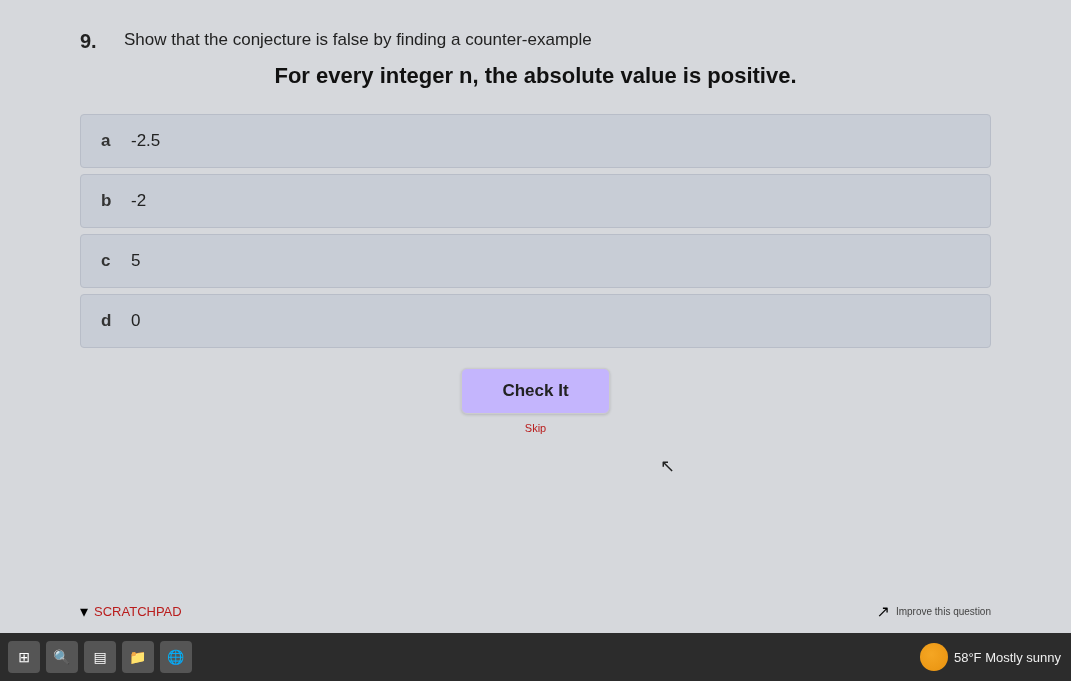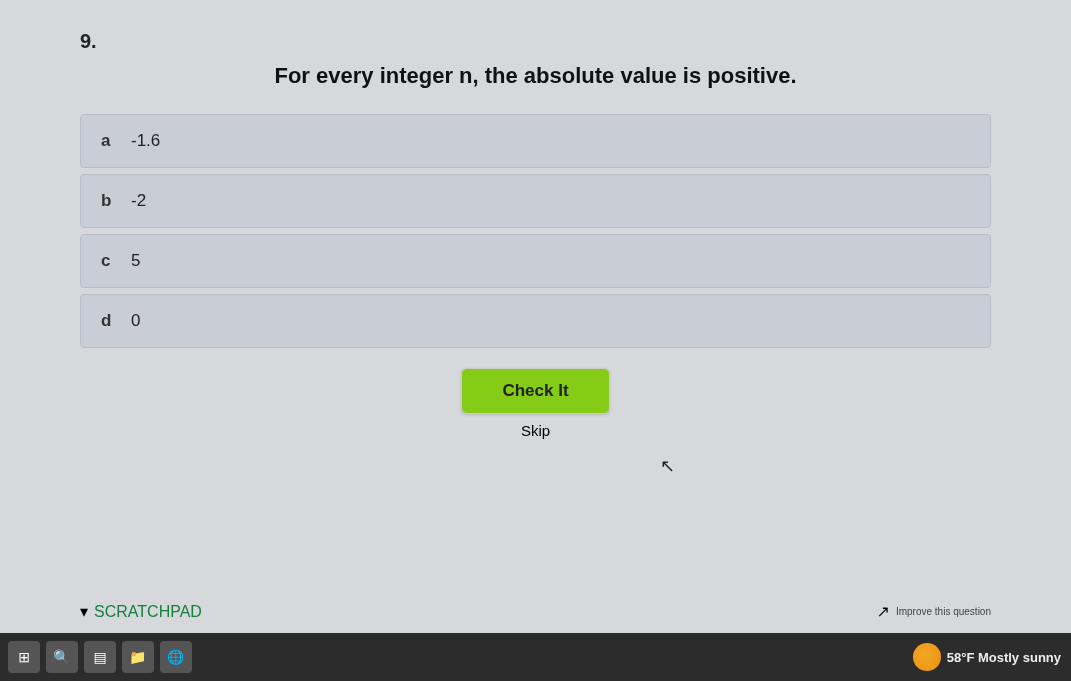--- a/index.html
+++ b/index.html
@@ -80,34 +80,34 @@
 
     .button-area {
       display: flex;
       flex-direction: column;
       align-items: center;
       margin-top: 10px;
       gap: 8px;
     }
 
     .check-it-btn {
-      background: #84cc16;
+      background: #c4b5fd;
       border: 1px solid #ccc;
       border-radius: 6px;
       padding: 12px 40px;
       font-size: 17px;
       font-weight: bold;
       color: #222;
       cursor: pointer;
       box-shadow: 0 1px 3px rgba(0,0,0,0.15);
     }
 
     .skip-link {
-      font-size: 15px;
-      color: #000000;
+      font-size: 11px;
+      color: #b91c1c;
       cursor: pointer;
       text-decoration: none;
     }
 
     .bottom-bar {
       position: absolute;
       bottom: 0;
       left: 0;
       width: 100%;
       height: 48px;
@@ -134,21 +134,20 @@
       justify-content: center;
       color: white;
       font-size: 14px;
       cursor: pointer;
     }
 
     .taskbar-right {
       display: flex;
       align-items: center;
       gap: 8px;
-      font-weight: bold;
     }
 
     .weather-info {
       display: flex;
       align-items: center;
       gap: 6px;
       color: #eee;
       font-size: 13px;
     }
 
@@ -164,22 +163,22 @@
       position: absolute;
       bottom: 60px;
       left: 80px;
       display: flex;
       align-items: center;
       gap: 6px;
       cursor: pointer;
     }
 
     .scratchpad-label {
-      font-size: 16px;
-      color: #15803d;
+      font-size: 13px;
+      color: #b91c1c;
     }
 
     .improve-question {
       position: absolute;
       bottom: 60px;
       right: 80px;
       display: flex;
       align-items: center;
       gap: 6px;
       cursor: pointer;
@@ -198,28 +197,29 @@
       color: #222;
       pointer-events: none;
     }
   </style>
 </head>
 <body>
 
 <div class="main-content">
   <div class="question-number">
     <span class="q-num">9.</span>
+    <span class="q-text">Show that the conjecture is false by finding a counter-example</span>
   </div>
 
   <div class="conjecture-text">For every integer n, the absolute value is positive.</div>
 
   <div class="options-container">
     <div class="option-row">
       <span class="option-label">a</span>
-      <span class="option-value">-1.6</span>
+      <span class="option-value">-2.5</span>
     </div>
     <div class="option-row">
       <span class="option-label">b</span>
       <span class="option-value">-2</span>
     </div>
     <div class="option-row">
       <span class="option-label">c</span>
       <span class="option-value">5</span>
     </div>
     <div class="option-row">

